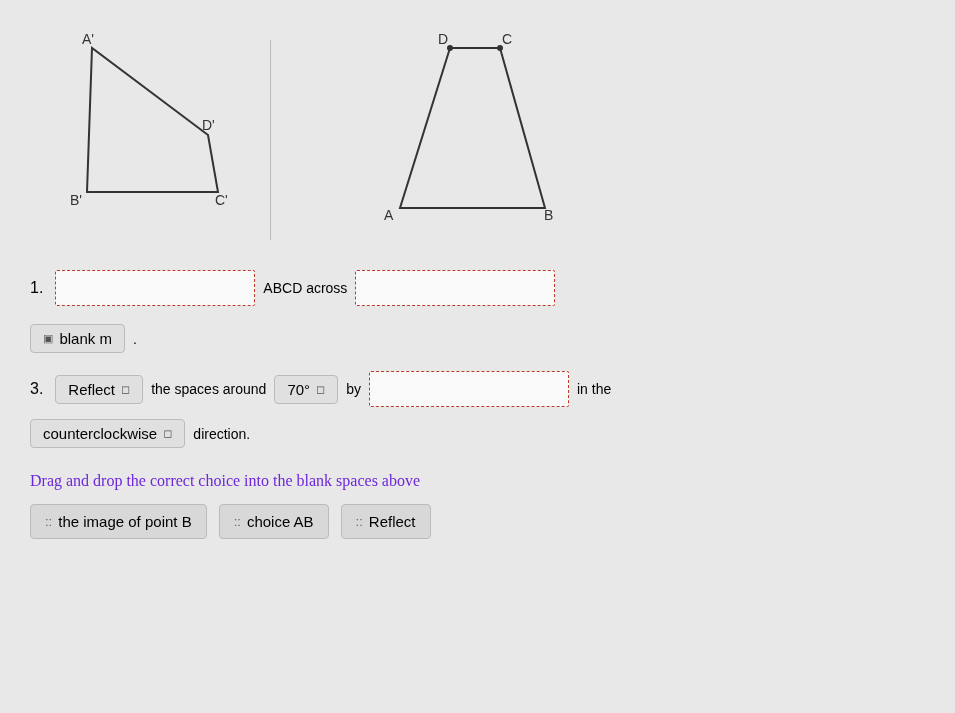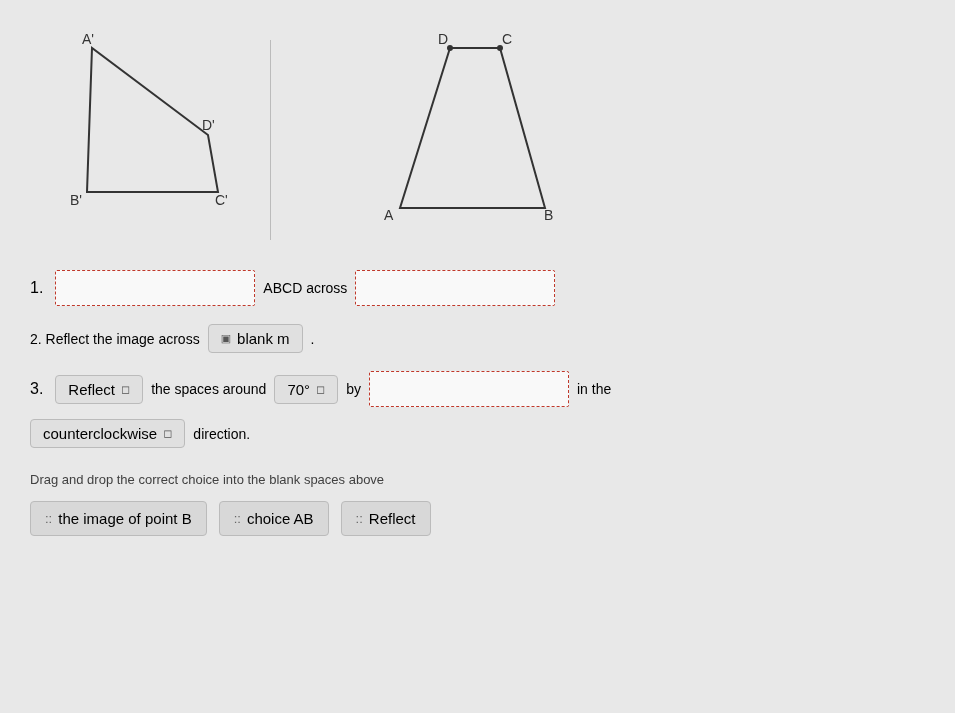--- a/index.html
+++ b/index.html
@@ -97,24 +97,25 @@
     .chip-icon {
       font-size: 11px;
       color: #555;
     }
 
     .static-text {
       font-size: 14px;
     }
 
     .drag-instruction {
-      font-size: 13px;
-      color: #404040;
+      font-size: 16px;
+      color: #6d28d9;
       margin-top: 10px;
       margin-bottom: 14px;
+      font-family: Liberation Serif, serif;
     }
 
     .drag-choices {
       display: flex;
       gap: 12px;
       flex-wrap: wrap;
       align-items: center;
     }
 
     .drag-chip {
@@ -186,21 +187,20 @@
   <div class="questions-area">
 
     <div class="question-row">
       <span class="question-number">1.</span>
       <div class="blank-box blank-box-wide"></div>
       <span class="static-text">ABCD across</span>
       <div class="blank-box blank-box-wide"></div>
     </div>
 
     <div class="question-row">
-      <span class="static-text">2. Reflect the image across</span>
       <div class="filled-chip">
         <span class="chip-icon">▣</span>
         <span>blank m</span>
       </div>
       <span class="static-text">.</span>
     </div>
 
     <div class="question-row">
       <span class="question-number">3.</span>
       <div class="filled-chip">

